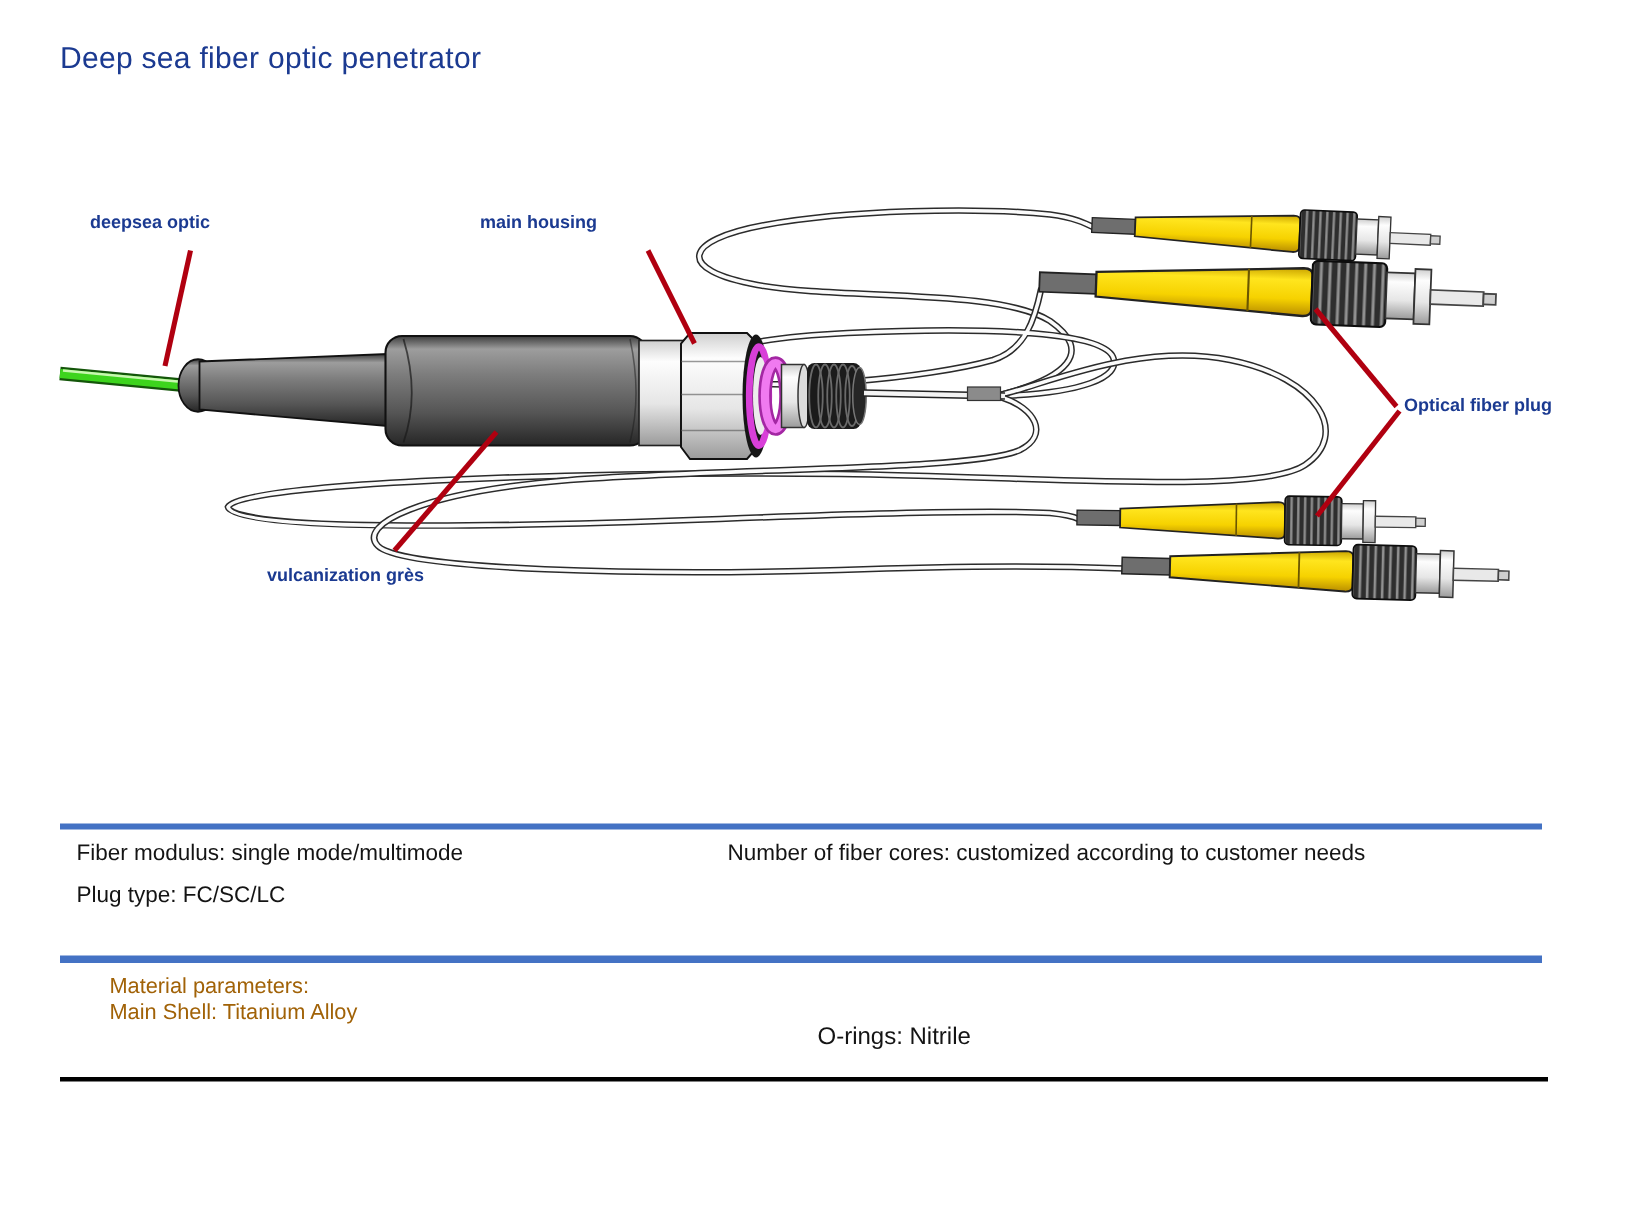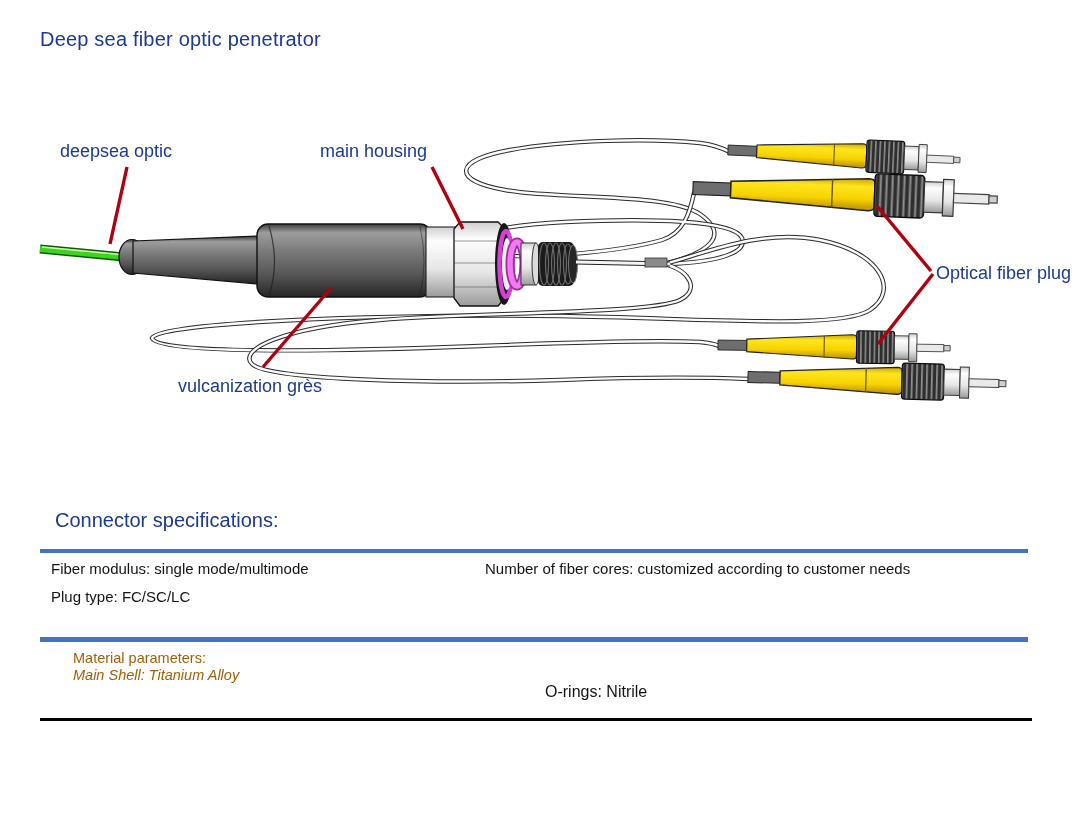--- a/index.html
+++ b/index.html
@@ -1,37 +1,37 @@
 <!DOCTYPE html>
 <html><head>
 <meta charset="utf-8">
 <style>
   html,body{margin:0;padding:0;background:#fff;}
   body{font-family:"Liberation Sans", sans-serif;}
   .page{position:relative;width:1083px;height:816px;background:#ffffff;overflow:hidden;text-align:right;}
   .doc-title{position:absolute;left:40px;top:28px;font-size:20px;color:#1b3a91;letter-spacing:.2px;}
-  .diagram-label{position:absolute;font-size:18px;color:#1b3a91;white-space:nowrap;}
+  .diagram-label{position:absolute;font-size:12px;color:#1b3a91;white-space:nowrap;font-weight:bold;}
   .lbl-deepsea{left:60px;top:141px;}
   .lbl-housing{left:320px;top:141px;}
   .lbl-vulc{left:178px;top:376px;}
   .lbl-plug{left:936px;top:263px;}
   .illustration{position:absolute;left:0;top:0;width:1083px;height:500px;}
   .spec-heading{position:absolute;left:55px;top:509px;font-size:20px;color:#1b3a91;}
   .rule-blue{position:absolute;background:#4472c4;}
   .rule-blue.r1{left:40px;top:549px;width:988px;height:4px;}
   .rule-blue.r2{left:40px;top:637px;width:988px;height:5px;}
   .rule-black{position:absolute;left:40px;top:718px;width:992px;height:3px;background:#000;}
   .spec-text{position:absolute;font-size:15px;color:#141414;white-space:nowrap;}
   .sp-r1l{left:51px;top:560px;}
   .sp-r1r{left:485px;top:560px;}
   .sp-r2l{left:51px;top:588px;}
   .sp-r2r{left:485px;top:588px;}
   .mat-text{position:absolute;font-size:14.5px;color:#a16207;white-space:nowrap;margin-left:21px;}
   .mat-h{left:52px;top:650px;}
-  .mat-shell{left:52px;top:667px;font-style:italic;}
+  .mat-shell{left:52px;top:667px;}
   .mat-orings{position:absolute;left:545px;top:683px;font-size:16px;color:#141414;white-space:nowrap;}
 </style>
 </head>
 <body>
 
 <div class="page">
 
   <div class="doc-title">Deep sea fiber optic penetrator</div>
 
   <svg class="illustration" viewBox="0 0 1083 500">
@@ -142,21 +142,20 @@
       <path d="M931,271 L877,206"></path>
       <path d="M933,274 L878,344"></path>
     </g>
   </svg>
 
   <div class="diagram-label lbl-deepsea">deepsea optic</div>
   <div class="diagram-label lbl-housing">main housing</div>
   <div class="diagram-label lbl-vulc">vulcanization grès</div>
   <div class="diagram-label lbl-plug">Optical fiber plug</div>
 
-  <div class="spec-heading">Connector specifications:</div>
   <div class="rule-blue r1"></div>
 
   <div class="spec-text sp-r1r">Number of fiber cores: customized according to customer needs</div>
   <div class="spec-text sp-r1l">Fiber modulus: single mode/multimode</div>
   <div class="spec-text sp-r2l">Plug type: FC/SC/LC</div>
 
   <div class="rule-blue r2"></div>
 
   <div class="mat-text mat-h">Material parameters:</div>
   <div class="mat-text mat-shell">Main Shell: Titanium Alloy</div>

